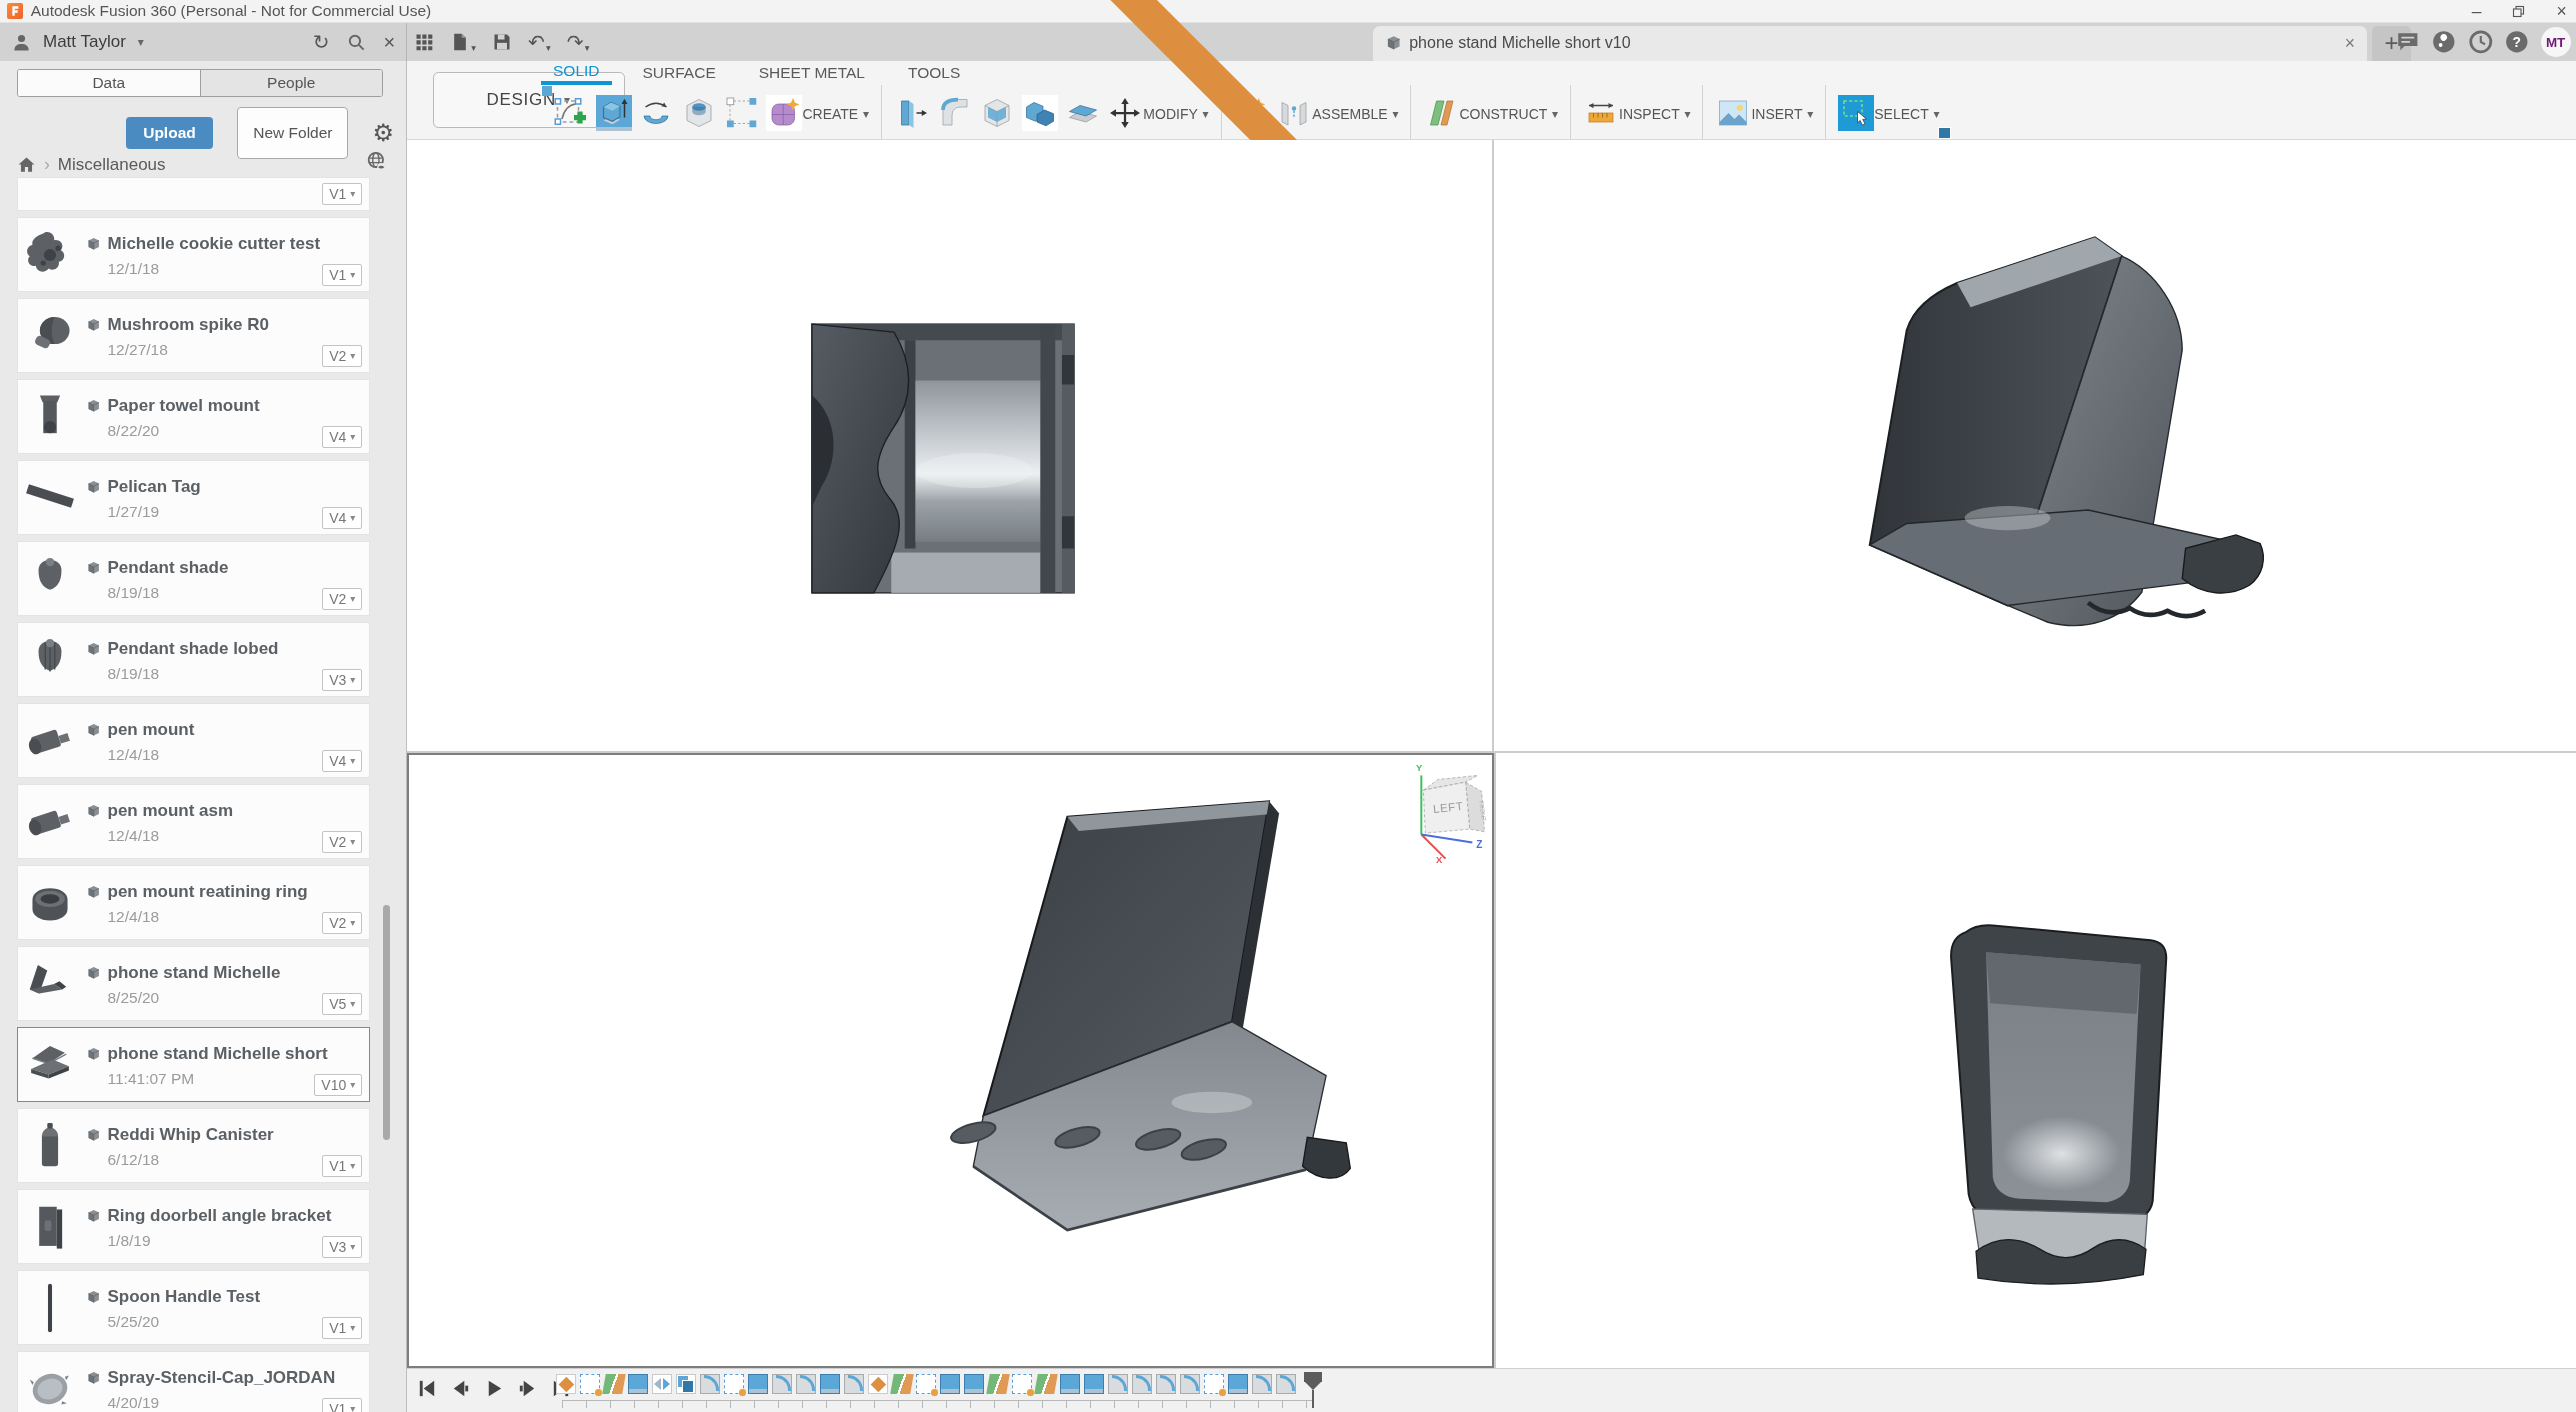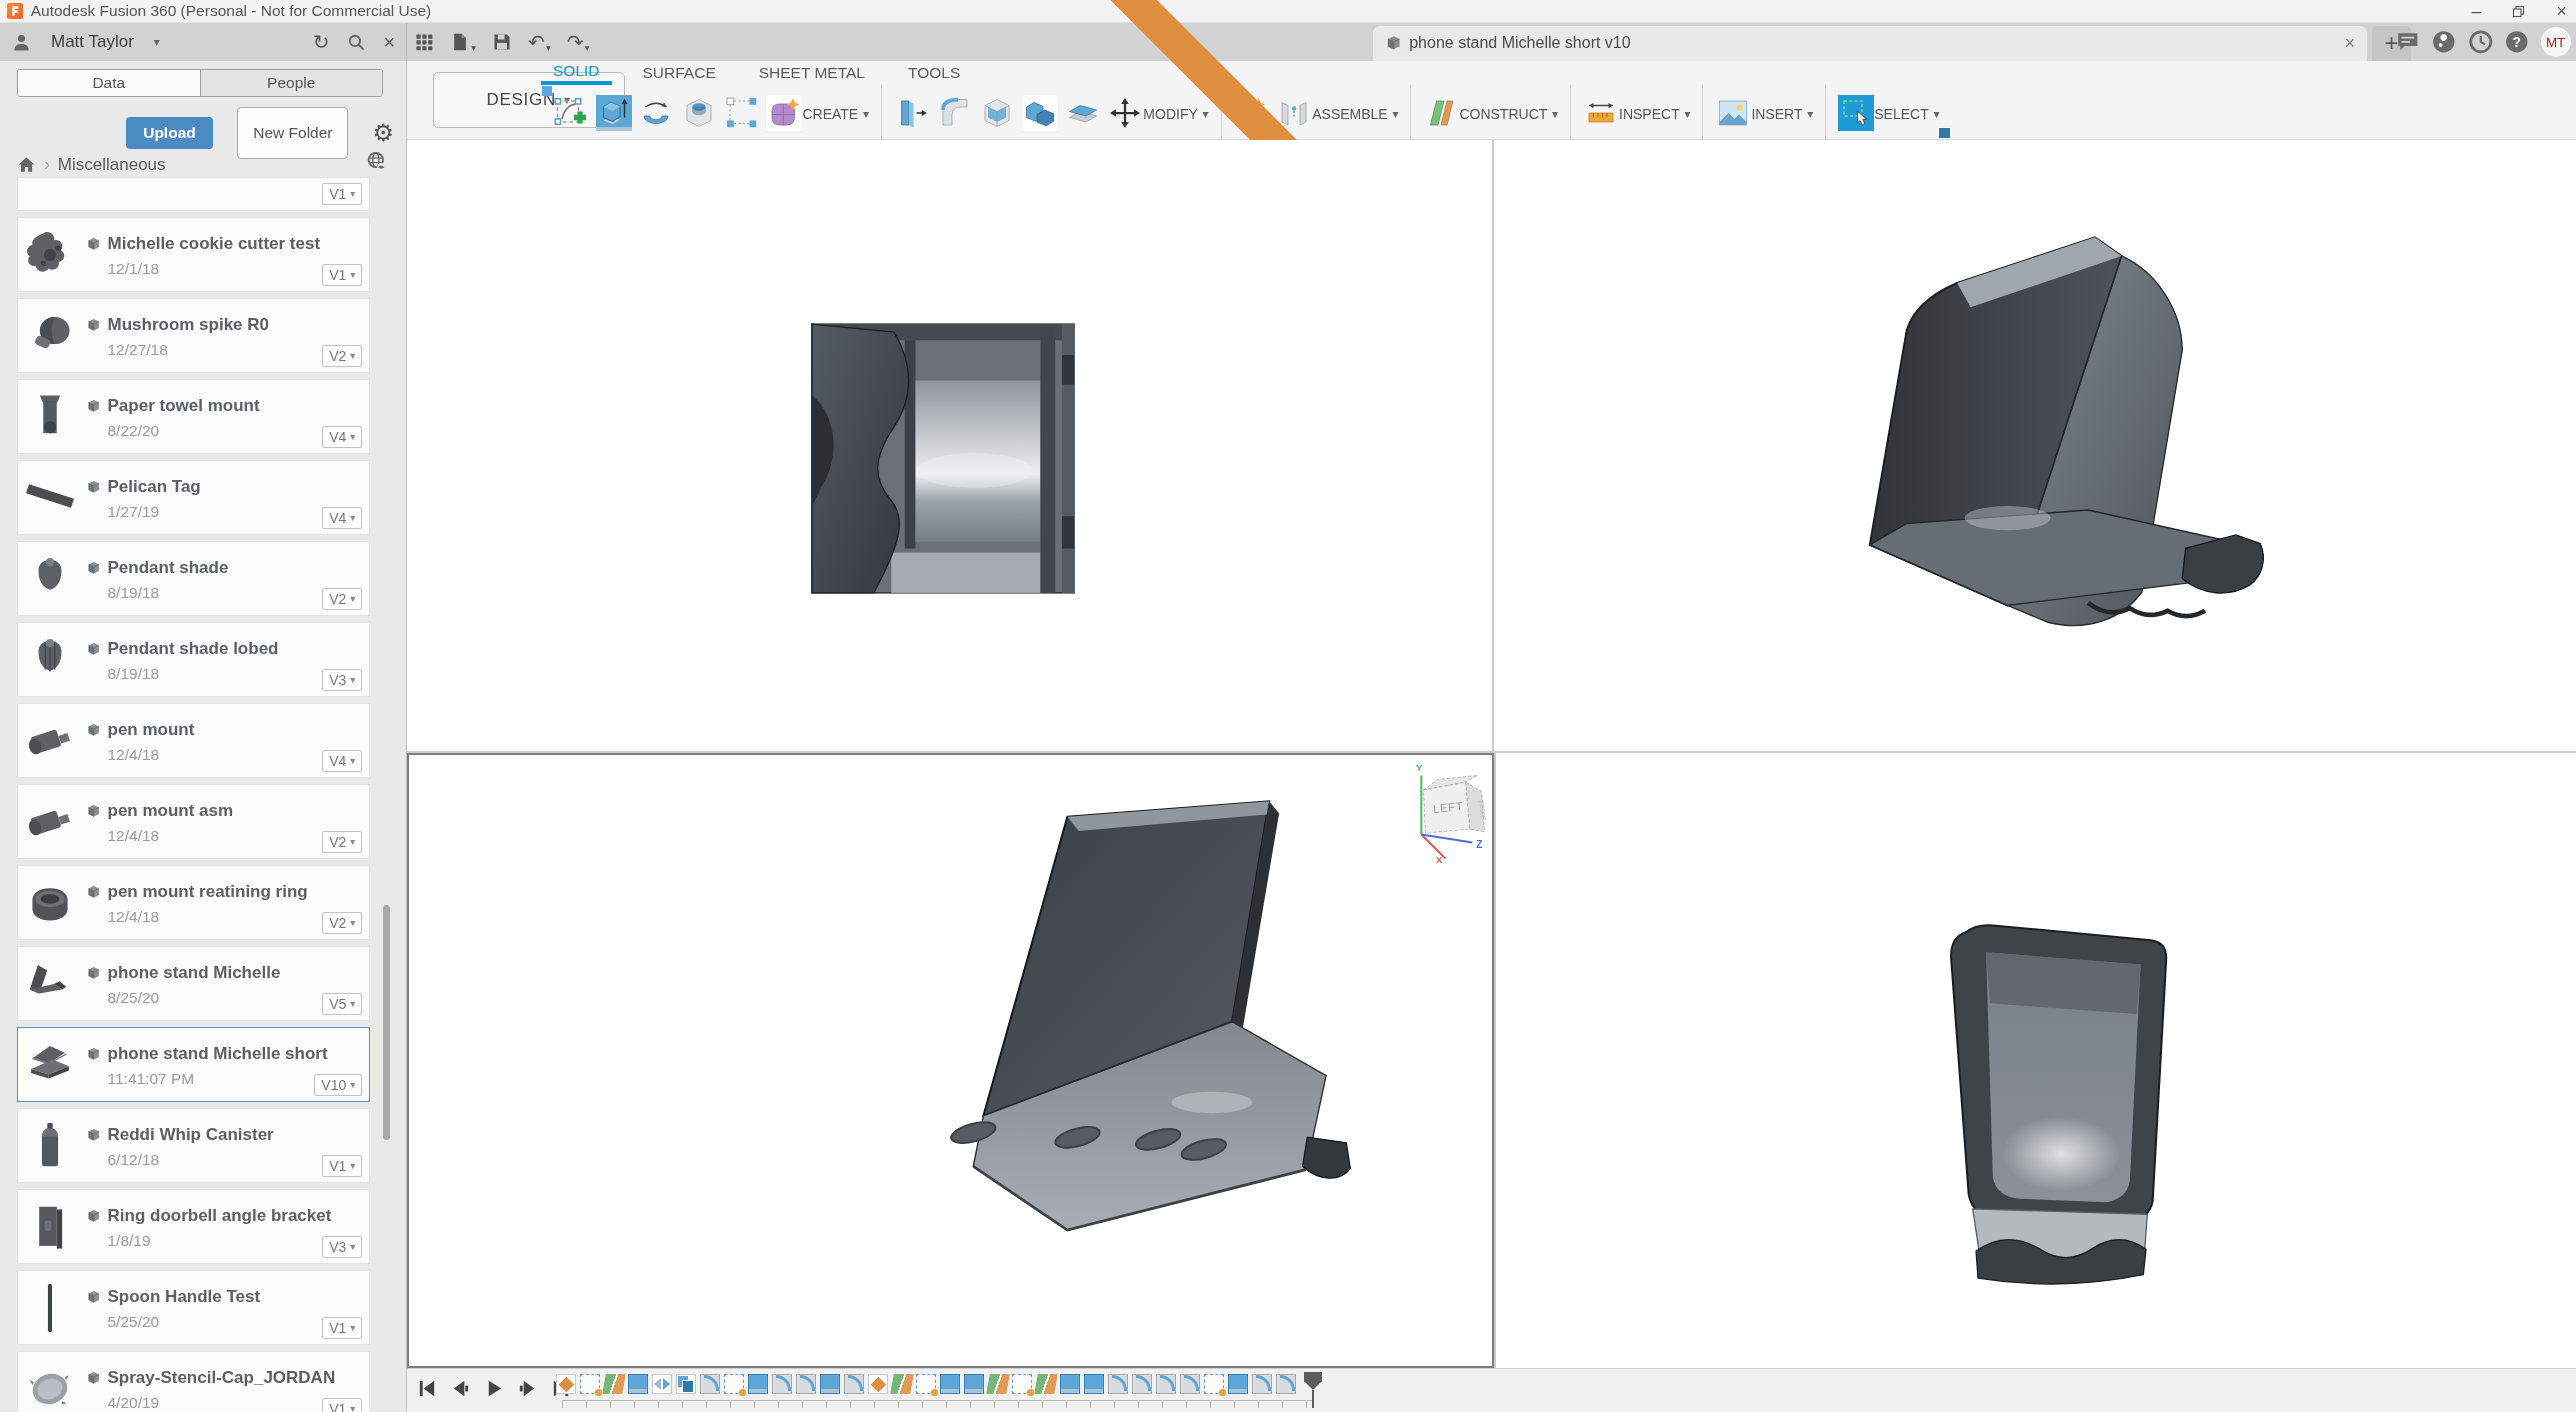--- a/index.html
+++ b/index.html
@@ -14,21 +14,21 @@
   .fusion-logo{width:16px;height:16px;margin-left:6.7px}
   .fusion-logo svg{width:100%;height:100%}
   .win-title{font-size:15.5px;color:#555;margin-left:8px}
   .win-controls{position:absolute;right:9.4px;top:0;height:23px;display:flex;align-items:center;gap:30px}
   .wc{font-size:17.5px;color:#555;line-height:1;cursor:default}
   .wc svg{width:15px;height:15px}
 
   
   .appbar{position:absolute;left:0;top:23px;width:2576px;height:38px;background:#d2d2d2}
   .panel-header{position:absolute;left:0;top:0;width:407px;height:38px;border-right:0.7px solid #b5b5b5}
-  .ph-user{position:absolute;left:12px;top:0;height:38px;display:flex;align-items:center;gap:20px}
+  .ph-user{position:absolute;left:12px;top:0;height:38px;display:flex;align-items:center;gap:12px}
   .ph-user .uicon svg{width:19px;height:19px}
   .ph-user .uname{font-size:17px;color:#3c3c3c}
   .caret{font-size:12px;color:#666;line-height:1}
   .mini-caret{font-size:9.4px;color:#555;margin-left:1.3px}
   .ph-icons{position:absolute;right:10.8px;top:0;height:38px;display:flex;align-items:center;gap:17.5px}
   .ico-btn{color:#555;font-size:20px;line-height:1}
   .ico-btn svg{width:19px;height:19px}
   .appbar-icons{position:absolute;left:414px;top:0;height:38px;display:flex;align-items:center;gap:16px}
   .appbar-icons .ico-btn svg{width:20px;height:20px}
   .qat{display:flex;align-items:flex-end}
@@ -38,21 +38,21 @@
            border-radius:6.7px 6.7px 0 0;display:flex;align-items:center;padding:0 12px}
   .doc-tab .cube-ic svg{width:17.5px;height:17.5px}
   .doc-title{font-size:16px;color:#4a4a4a;margin-left:6.7px;flex:1;white-space:nowrap;overflow:hidden}
   .tab-close{font-size:17.5px;color:#777}
   .plus-tab{position:absolute;left:2372px;top:2.7px;width:39px;height:35px;background:#c5c5c5;
             border-radius:5.4px 5.4px 0 0;display:flex;align-items:center;justify-content:center;
             font-size:24px;color:#5a5a5a}
   .right-icons{position:absolute;right:5.4px;top:0;height:38px;display:flex;align-items:center;gap:10.8px}
   .right-icons .ric svg{width:25.6px;height:25.6px}
   .avatar{width:30px;height:30px;border-radius:50%;background:#f6f6f6;display:flex;align-items:center;
-          justify-content:center;font-size:13.4px;font-weight:normal;color:#b91c1c}
+          justify-content:center;font-size:13.4px;font-weight:bold;color:#701a75}
 
   
   .toolbar{position:absolute;left:407px;top:61px;width:2169px;height:79px;background:#f4f4f4;
            border-bottom:0.7px solid #d8d8d8}
   .design-btn{position:absolute;left:25.6px;top:10.8px;width:192px;height:56px;border:1.3px solid #b9b9b9;
               border-radius:5.4px;display:flex;align-items:center;justify-content:center;gap:8px;
               font-size:17px;color:#444;letter-spacing:0.7px;background:#f8f8f8}
   .ribbon-tabs{position:absolute;left:134px;top:0;height:24px;display:flex}
   .rtab{padding:0 12px;margin-right:19px;display:flex;align-items:center;font-size:15.5px;color:#5a5a5a;white-space:nowrap}
   .rtab.active{color:var(--accent);border-bottom:4.7px solid var(--accent)}

